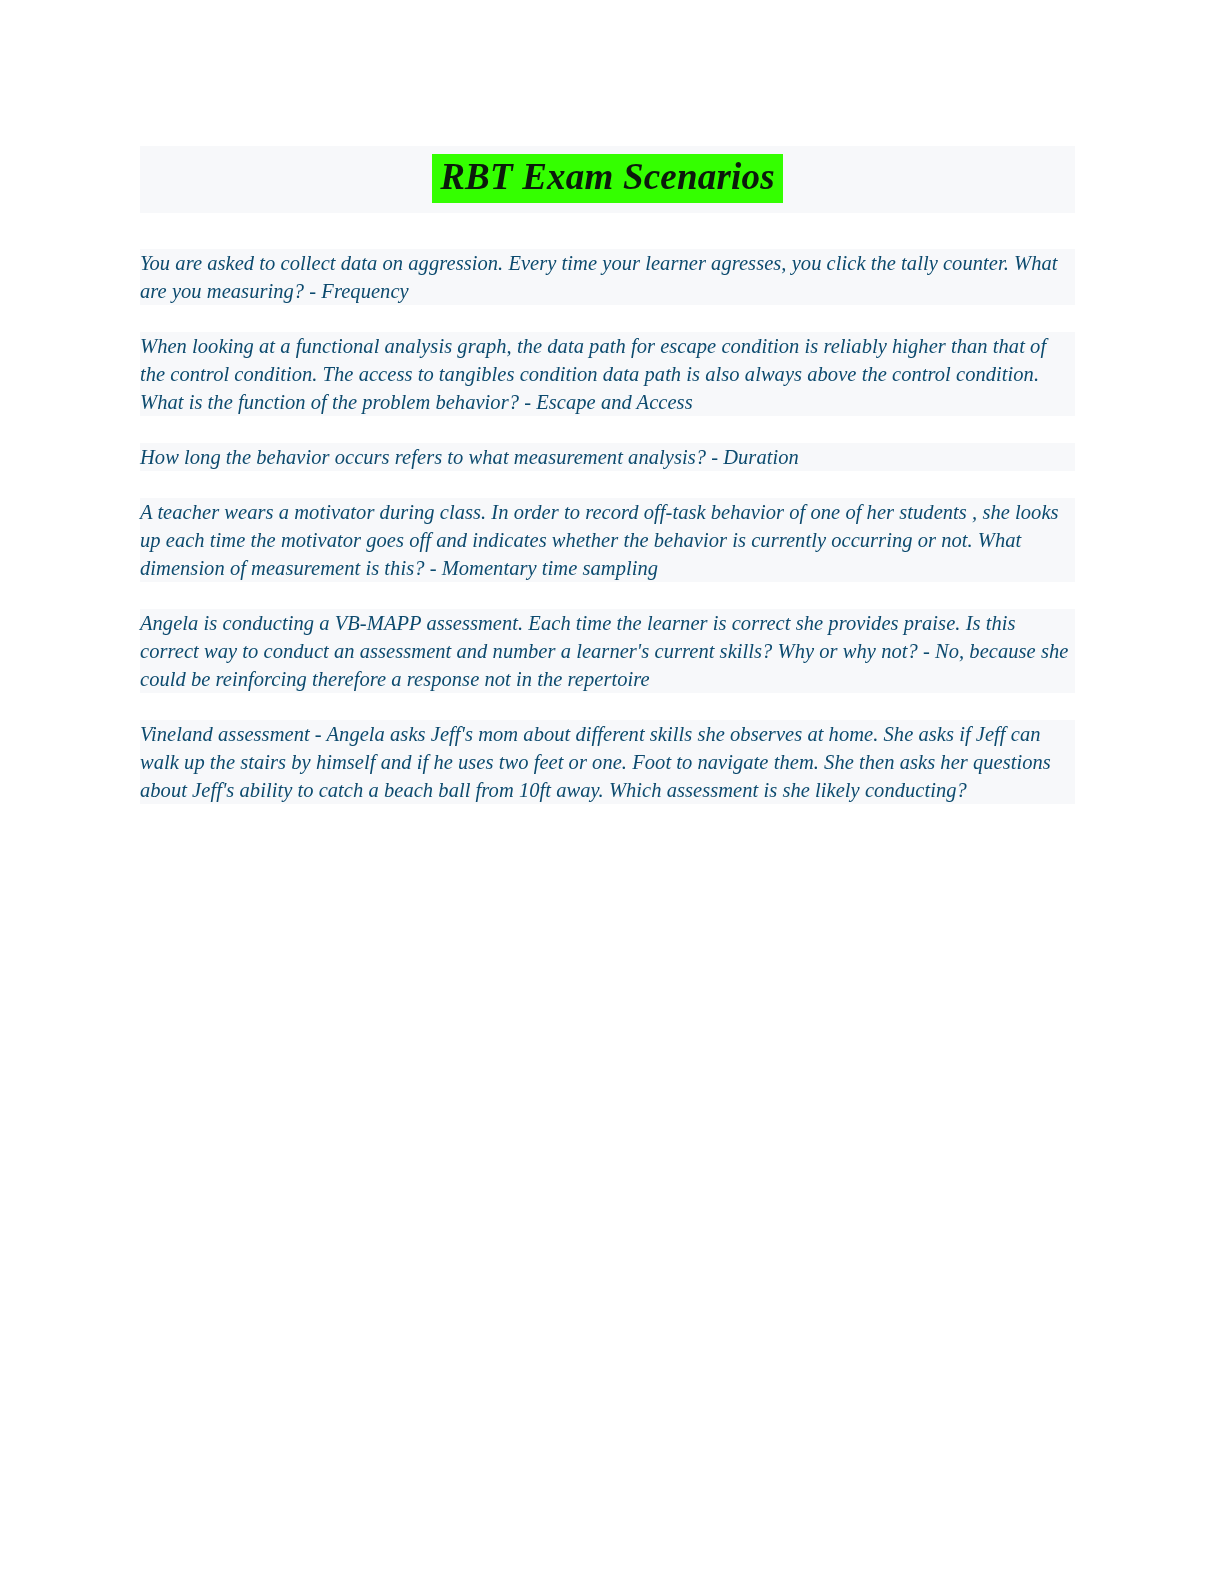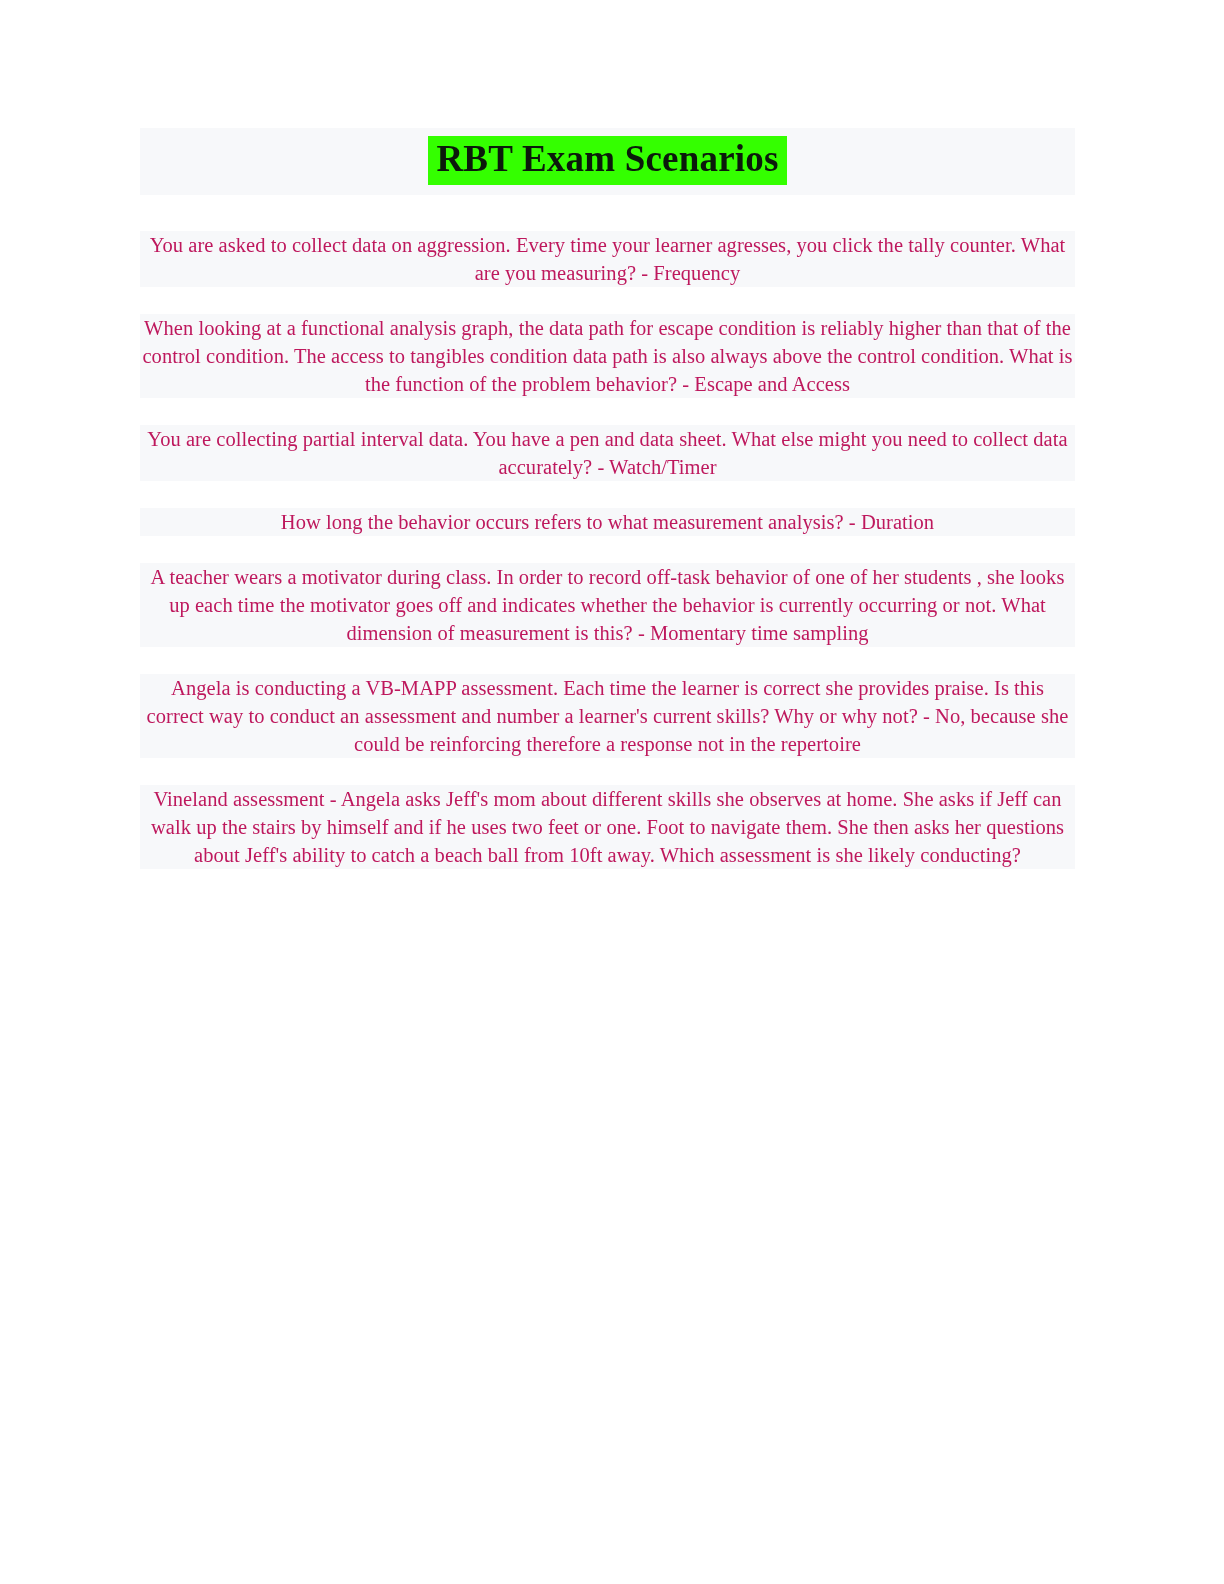--- a/index.html
+++ b/index.html
@@ -16,22 +16,23 @@
   .page {
     position: relative;
     width: 1224px;
     height: 1584px;
     box-sizing: border-box;
     background: #ffffff;
   }
   .content {
     position: absolute;
     left: 140px;
-    top: 128px;
+    top: 146px;
     width: 935px;
+    font-style: italic;
   }
   .title-band {
     background: #f7f8fa;
     text-align: center;
     padding: 8px 0 10px 0;
     margin-bottom: 36px;
   }
   .title-band .title-text {
     display: inline-block;
     background: #34ff00;
@@ -40,41 +41,40 @@
     font-weight: bold;
     font-size: 37px;
     line-height: 1.15;
     padding: 2px 8px 4px 8px;
     letter-spacing: 0.2px;
   }
   .para {
     font-size: 20.5px;
     line-height: 28px;
     margin: 0 0 27px 0;
-    color: #be185d;
+    color: #0c4a6e;
     background: #f7f8fa;
-    text-align: center;
+    text-align: left;
     letter-spacing: 0.05px;
   }
   .para:last-child {
     margin-bottom: 8px;
   }
 </style>
 </head>
 <body>
 
 <div class="page">
   <div class="content">
 
     <div class="title-band">
       <span class="title-text">RBT Exam Scenarios</span>
     </div>
 
     <p class="para">You are asked to collect data on aggression. Every time your learner agresses, you click the tally counter. What are you measuring? - Frequency</p>
     <p class="para">When looking at a functional analysis graph, the data path for escape condition is reliably higher than that of the control condition. The access to tangibles condition data path is also always above the control condition. What is the function of the problem behavior? - Escape and Access</p>
-    <p class="para">You are collecting partial interval data. You have a pen and data sheet. What else might you need to collect data accurately? - Watch/Timer</p>
     <p class="para">How long the behavior occurs refers to what measurement analysis? - Duration</p>
     <p class="para">A teacher wears a motivator during class. In order to record off-task behavior of one of her students , she looks up each time the motivator goes off and indicates whether the behavior is currently occurring or not. What dimension of measurement is this? - Momentary time sampling</p>
     <p class="para">Angela is conducting a VB-MAPP assessment. Each time the learner is correct she provides praise. Is this correct way to conduct an assessment and number a learner's current skills? Why or why not? - No, because she could be reinforcing therefore a response not in the repertoire</p>
     <p class="para">Vineland assessment - Angela asks Jeff's mom about different skills she observes at home. She asks if Jeff can walk up the stairs by himself and if he uses two feet or one. Foot to navigate them. She then asks her questions about Jeff's ability to catch a beach ball from 10ft away. Which assessment is she likely conducting?</p>
 
   </div>
 </div>
 
 </body></html>

